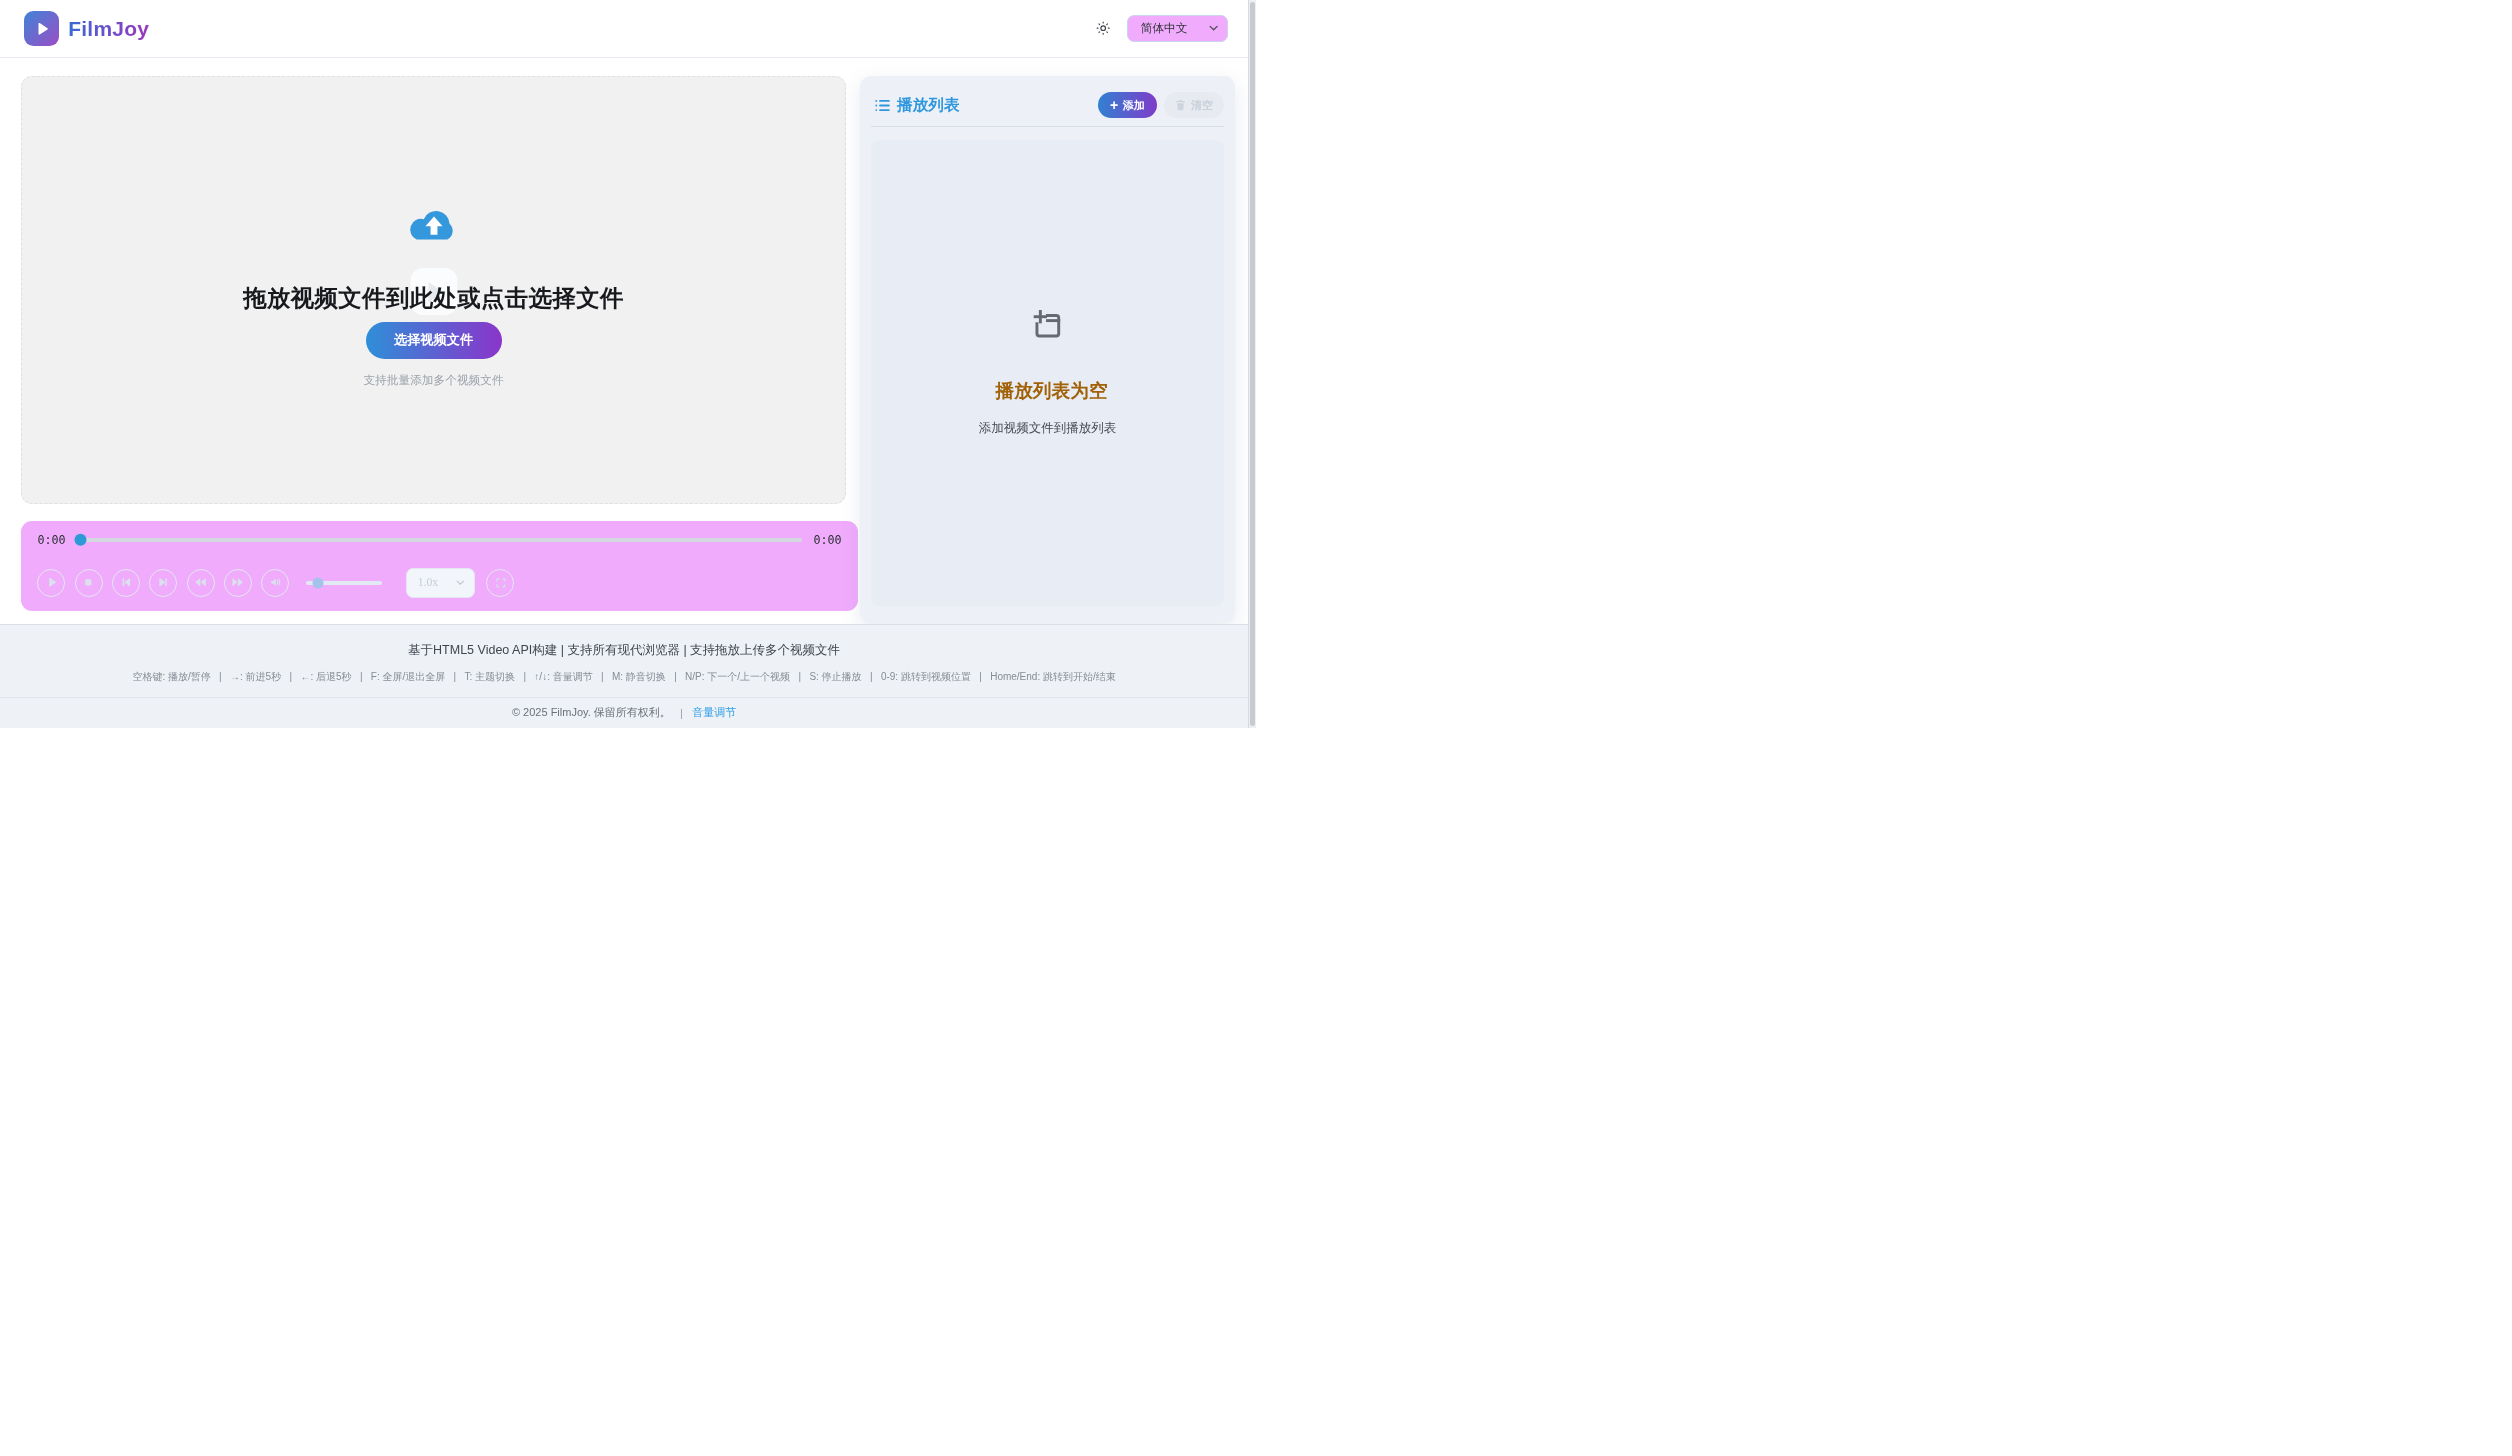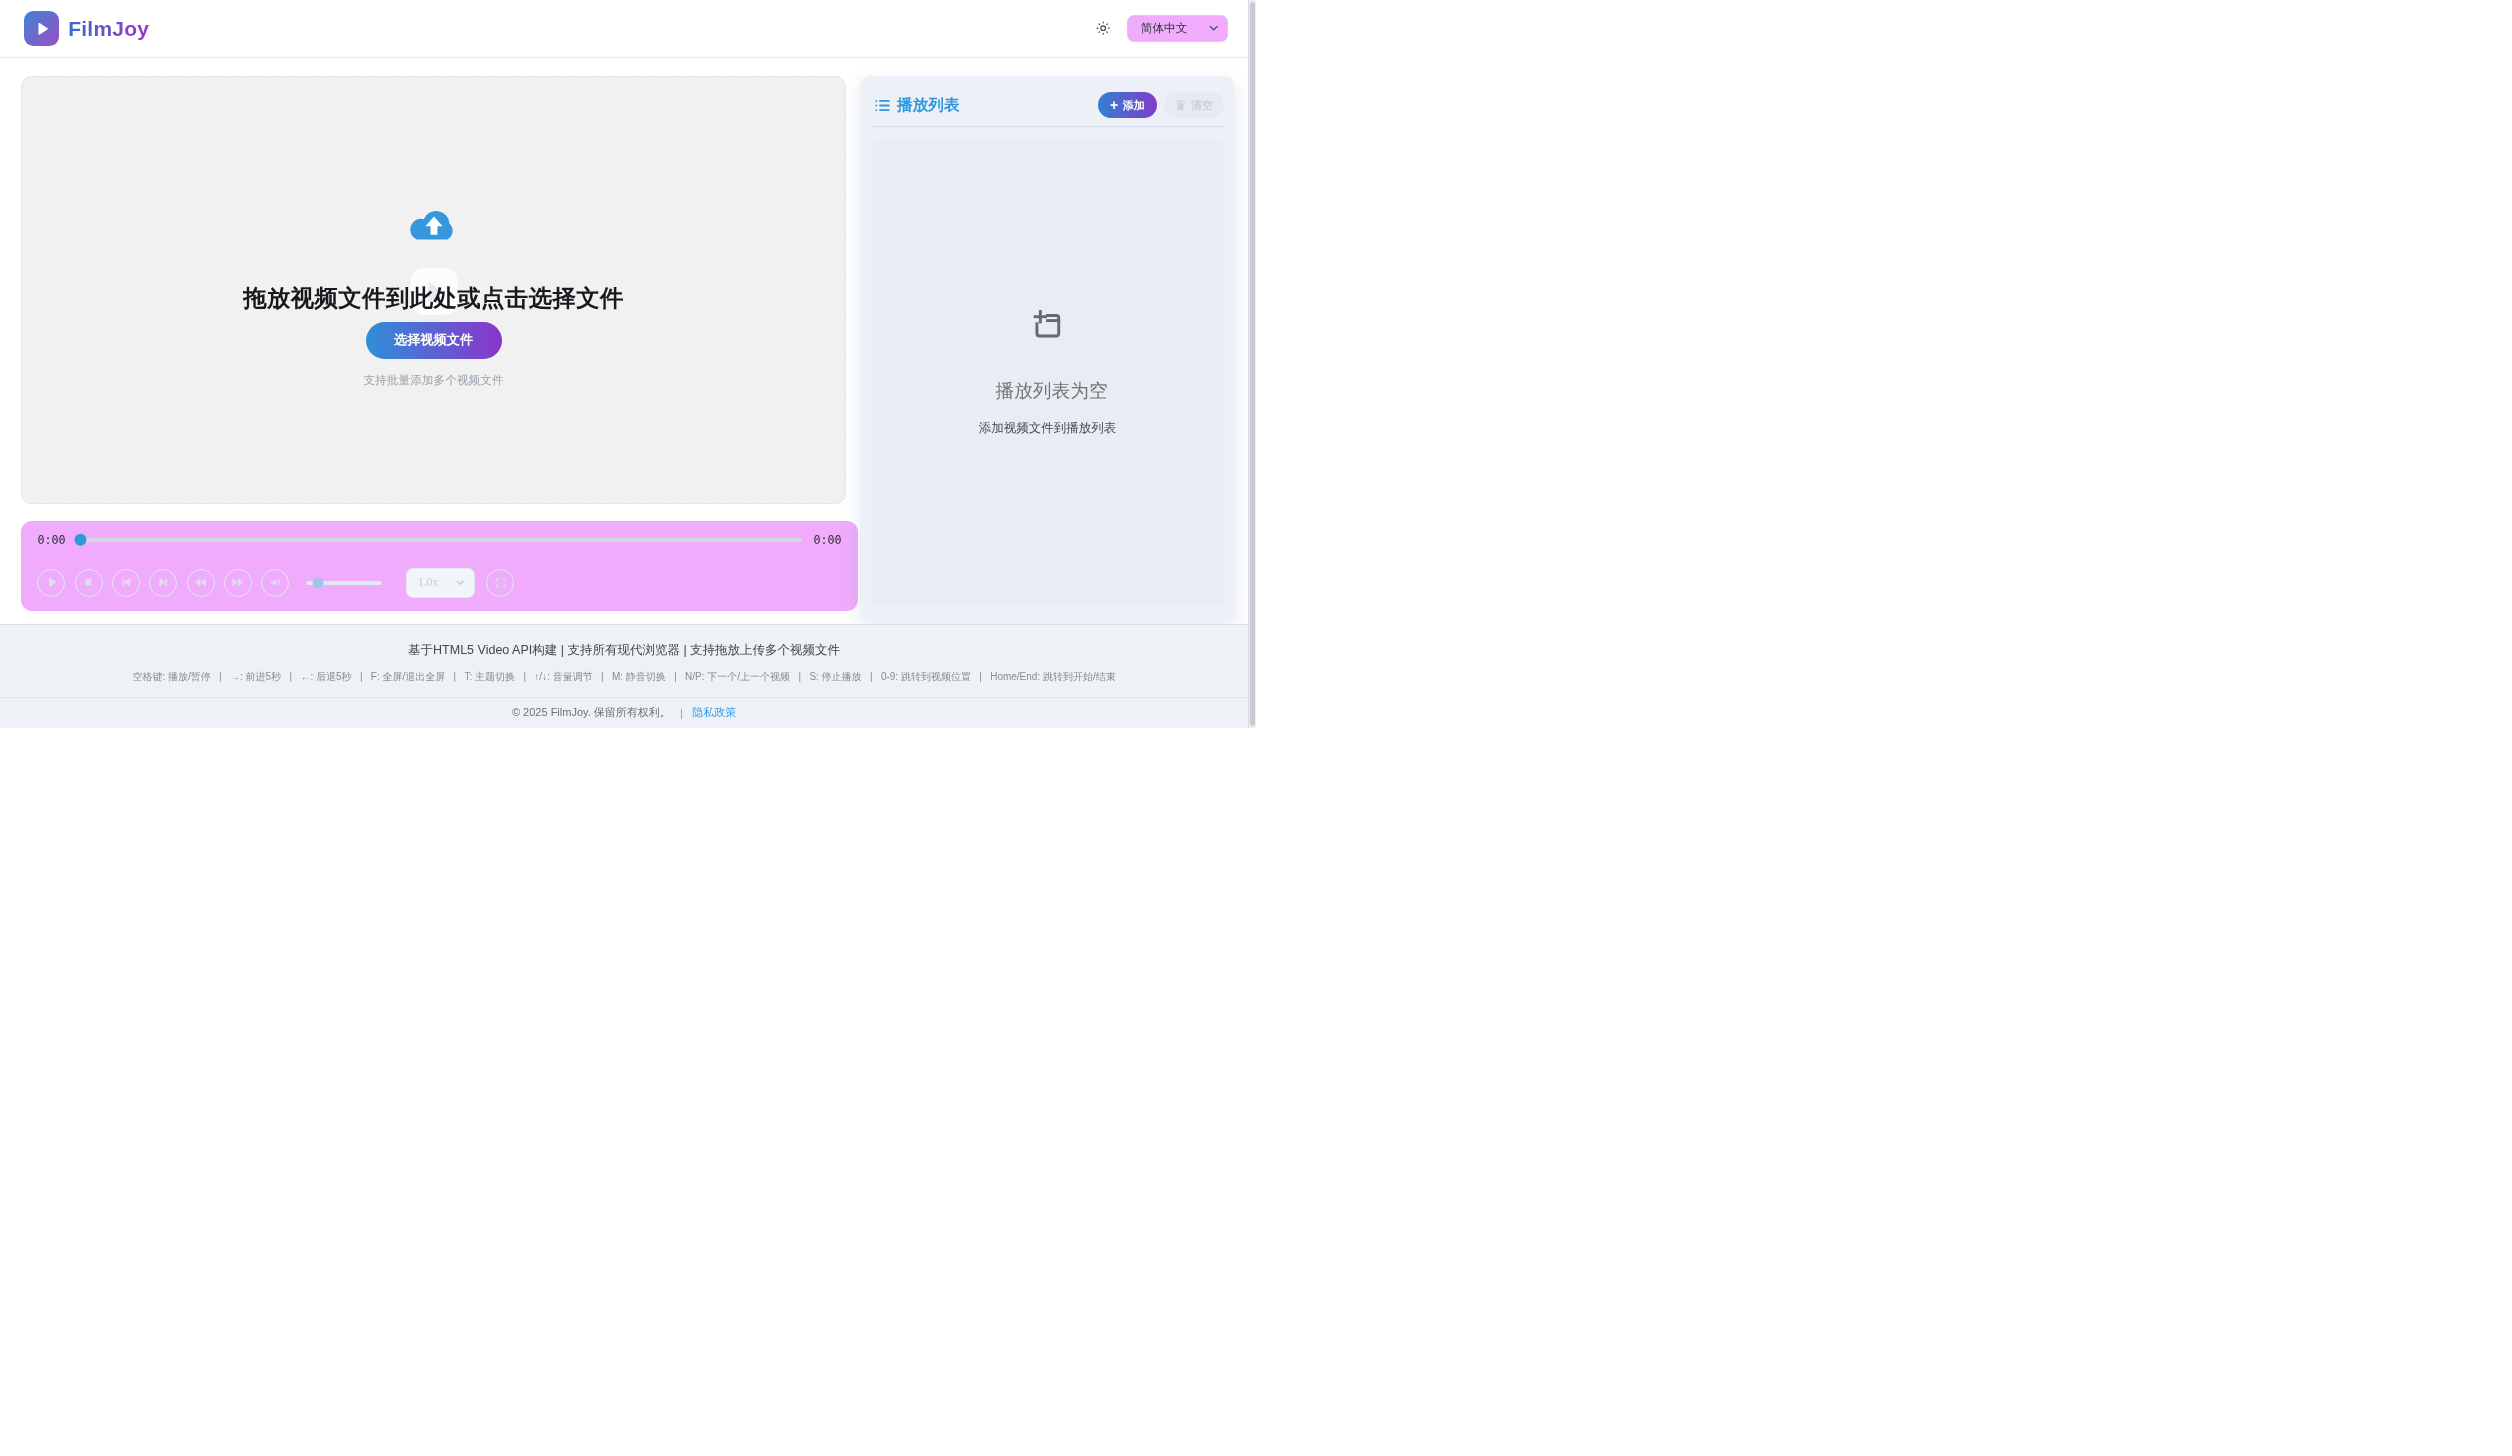--- a/index.html
+++ b/index.html
@@ -118,21 +118,21 @@
     height:26px; padding:0 11px; border:none; border-radius:13.2px;
     background:#e7ebf1; color:#c9d0da; font-size:11px; font-weight:600;
     display:flex; align-items:center; gap:4.7px; cursor:default;
     font-family:Liberation Serif, serif;
   }
   .pl-divider { margin-top:4.7px; border-bottom:0.8px solid #d8dee8; }
   .pl-empty {
     margin-top:12.5px; height:466px; background:#e8ecf4; border-radius:7.8px;
     display:flex; flex-direction:column; align-items:center; justify-content:center;
   }
-  .pl-empty-title { margin-top:37px; font-size:18.7px; font-weight:400; color:#737373;margin-left:8px; }
+  .pl-empty-title { margin-top:37px; font-size:18.7px; font-weight:700; color:#a16207;margin-left:8px; }
   .pl-empty-hint { margin-top:15.6px; font-size:12.5px; color:#434a52; }
 
   
   .footer {
     position:absolute; left:0; right:7.8px; bottom:0; height:104px;
     background:#eef1f6; border-top:0.8px solid #dadfe6;
   }
   .footer-line1 { margin-top:17px; text-align:center; font-size:12.5px; color:#3f464e; white-space:pre; }
   .footer-shortcuts { margin-top:11px; text-align:center; font-size:10px; color:#858c94; white-space:pre; }
   .footer-divider { margin-top:12.5px; border-top:0.8px solid #e3e7ed; }
@@ -289,20 +289,20 @@
 
 </div>
 
 <div class="footer">
   <div class="footer-line1">基于HTML5 Video API构建 | 支持所有现代浏览器 | 支持拖放上传多个视频文件</div>
   <div class="footer-shortcuts">空格键: 播放/暂停   |   →: 前进5秒   |   ←: 后退5秒   |   F: 全屏/退出全屏   |   T: 主题切换   |   ↑/↓: 音量调节   |   M: 静音切换   |   N/P: 下一个/上一个视频   |   S: 停止播放   |   0-9: 跳转到视频位置   |   Home/End: 跳转到开始/结束</div>
   <div class="footer-divider"></div>
   <div class="footer-copy">
     <span>© 2025 FilmJoy. 保留所有权利。</span>
     <span class="sep">|</span>
-    <a class="privacy-link">隐私政策</a>
+    <a class="privacy-link">音量调节</a>
   </div>
 </div>
 
 <div class="scrollbar">
   <div class="scrollbar-thumb"></div>
 </div>
 
 
 </body></html>

